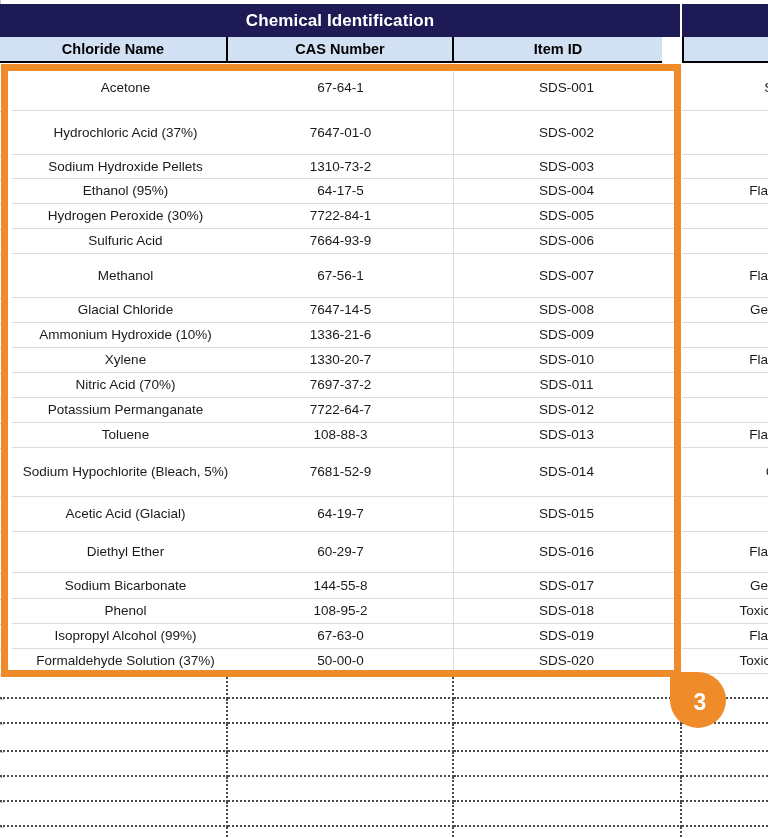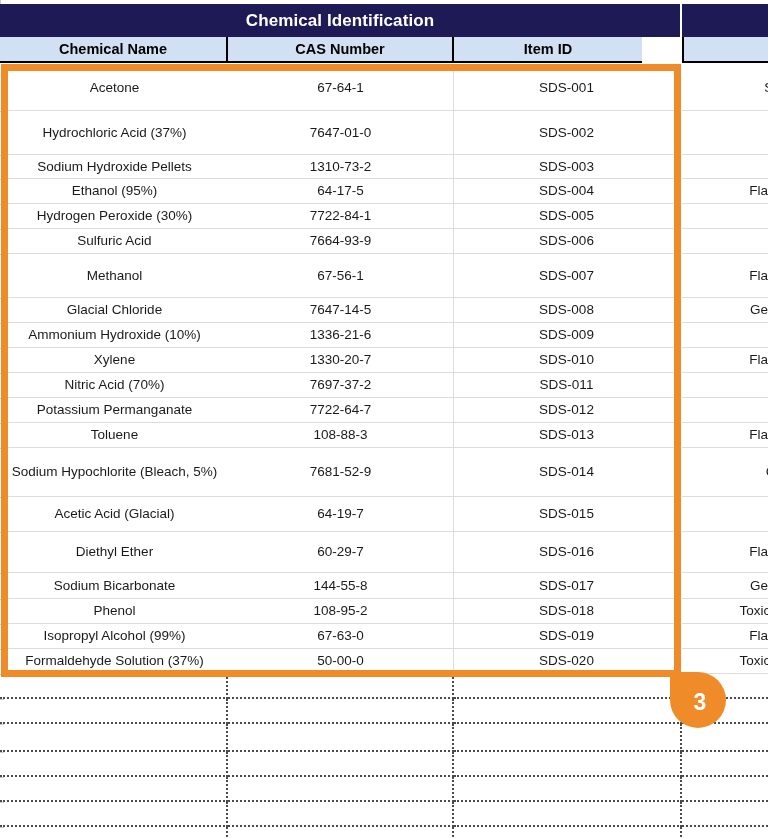--- a/index.html
+++ b/index.html
@@ -83,21 +83,21 @@
     font-weight: bold;
     font-size: 14.5px;
     display: flex;
     align-items: center;
     justify-content: center;
     box-sizing: border-box;
     border-bottom: 2px solid #000000;
   }
   .colhdr.c0 { left: 0px;   width: 228px; border-right: 2px solid #000000; }
   .colhdr.c1 { left: 228px; width: 226px; border-right: 2px solid #000000; }
-  .colhdr.c2 { left: 454px; width: 188px; }
+  .colhdr.c2 { left: 454px; width: 208px; }
   .colhdr.c3 { left: 682px; width: 120px; border-left: 2px solid #000000; justify-content: flex-end; padding-right: 4px; }
 
   
   .grid {
     position: absolute;
     left: 0;
     top: 65px;
     width: 768px;
   }
   .row {
@@ -114,21 +114,21 @@
     color: #1a1a1a;
     display: flex;
     align-items: center;
     justify-content: center;
     text-align: center;
     line-height: 1.15;
     padding: 0 3px;
     background: #ffffff;
     border-bottom: 1px solid #dcdcdc;
   }
-  .cell.c0 { left: 1px;   width: 228px; border-right: 1px solid #dcdcdc; }
+  .cell.c0 { left: 12px;   width: 228px; border-right: 1px solid #dcdcdc; }
   .cell.c1 { left: 228px; width: 226px; border-right: 1px solid #dcdcdc; }
   .cell.c2 { left: 454px; width: 226px; border-right: 1px solid #dcdcdc; }
   .cell.c3 { left: 682px; width: 120px; justify-content: flex-end; padding-right: 4px; white-space: nowrap; }
 
   
   .rowtick {
     position: absolute;
     left: 0;
     bottom: -1px;
     width: 4px;
@@ -209,21 +209,21 @@
   <div class="top-sliver">
     <div class="tick"></div>
   </div>
 
   <div class="title-band">
     <div class="title-cell main">Chemical Identification</div>
     <div class="title-cell right"></div>
   </div>
 
   <div class="colhdr-row">
-    <div class="colhdr c0">Chemical Name</div>
+    <div class="colhdr c0">Chloride Name</div>
     <div class="colhdr c1">CAS Number</div>
     <div class="colhdr c2">Item ID</div>
     <div class="colhdr c3">Sto</div>
   </div>
 
   <div class="grid" id="grid">
       <div class="row" style="height: 46px;">
         <div class="cell c0">Acetone</div>
         <div class="cell c1">67-64-1</div>
         <div class="cell c2">SDS-001</div>

